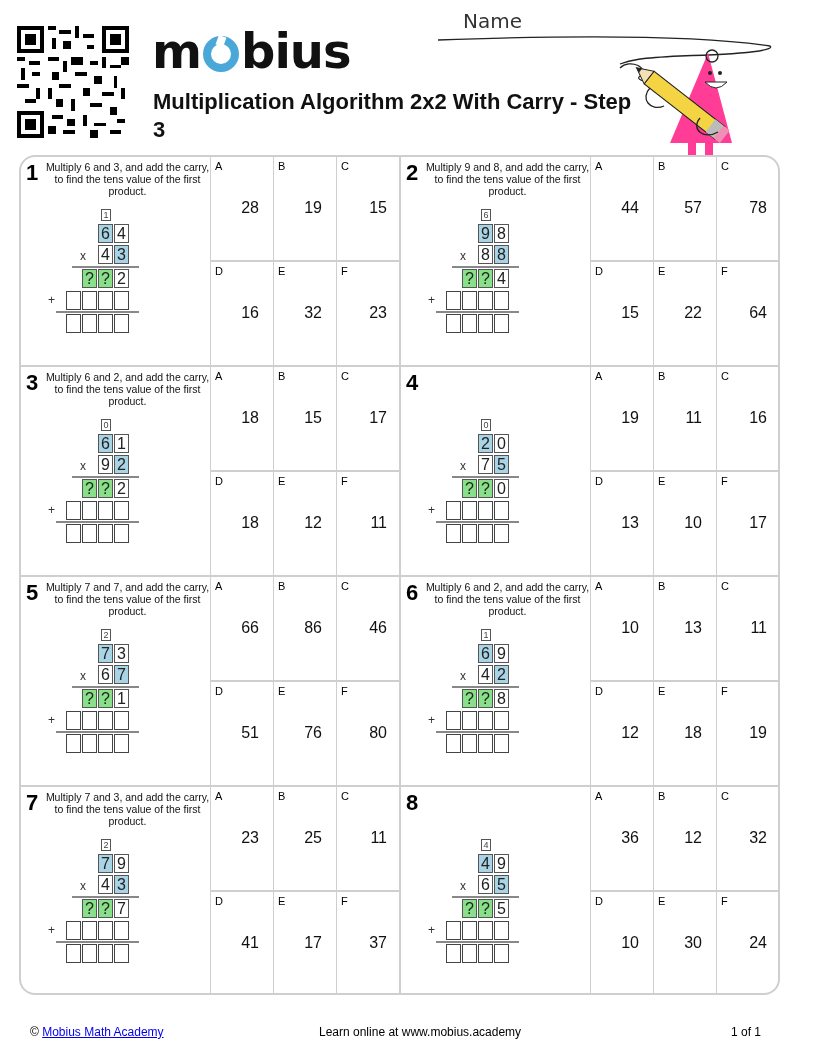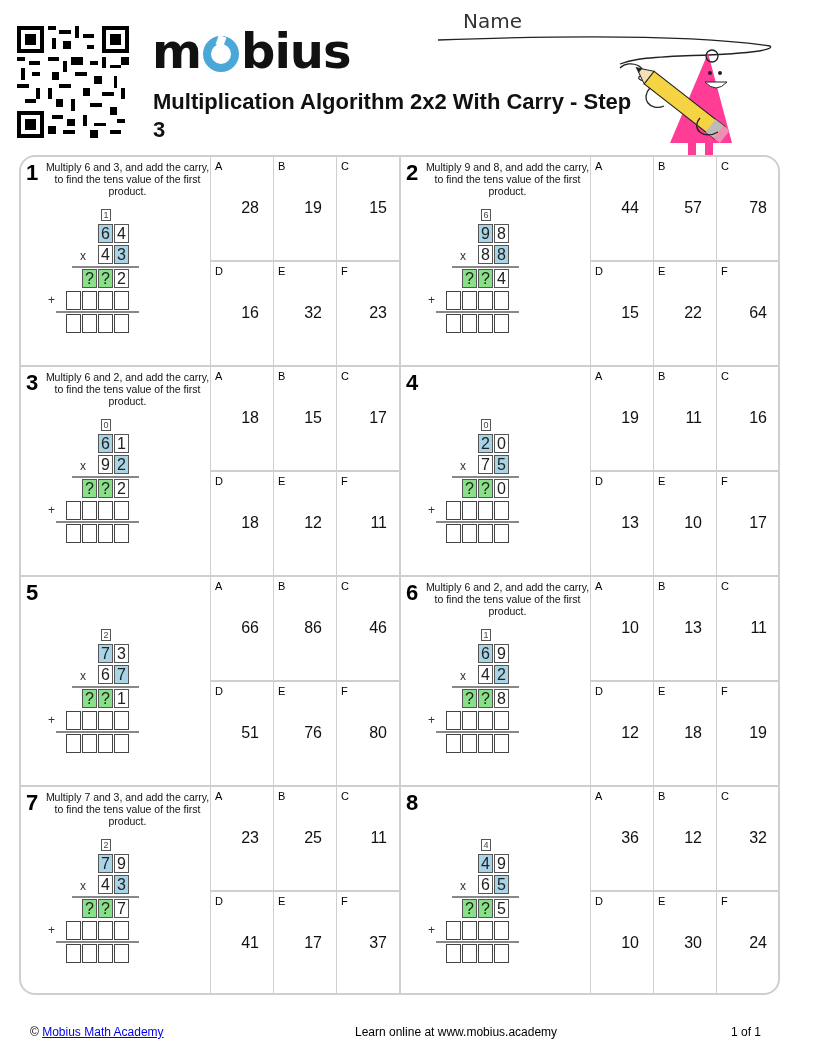--- a/index.html
+++ b/index.html
@@ -42,21 +42,21 @@
   .ans { position: absolute; width: 63px; height: 105px; border-right: 1px solid #cfcfcf; border-bottom: 2px solid #cfcfcf; }
   .ans .letter { position: absolute; left: 4px; top: 3px; font-size: 11px; }
   .ans .val { position: absolute; right: 14px; top: 42px; font-size: 16px; color: #111; }
   .ans.c3 { border-right: none; width: 64px; }
   .ans.r2 { border-bottom: none; }
 
   
   .footer { position: absolute; top: 1025px; left: 0; width: 815px; font-size: 12px; }
   .footer .copy { position: absolute; left: 30px; }
   .footer .copy a { color: #0000ee; text-decoration: underline; }
-  .footer .learn { position: absolute; left: 319px; margin-left: 36px; }
+  .footer .learn { position: absolute; left: 319px; }
   .footer .page { position: absolute; left: 719px; margin-left: 12px; }
 </style>
 </head>
 <body>
 
 <svg class="qr" viewBox="0 0 29 29" shape-rendering="crispEdges">
   <rect x="0" y="0" width="29" height="29" fill="#fff"></rect>
   <g fill="#000">
     <rect x="0" y="0" width="7" height="7"></rect>
       <rect x="1" y="1" width="5" height="5" fill="#fff"></rect>
@@ -360,20 +360,21 @@
         </div>
       <div class="ans c3 r2" style="left:126px;top:105px;">
           <span class="letter">F</span>
           <span class="val">17</span>
         </div>
     </div>
   </div>
     <div class="problem col-0 row-2" style="left: 0px; top: 420px;">
     <div class="work">
       <div class="pnum">5</div>
+      <div class="instr">Multiply 7 and 7, and add the carry, to find the tens value of the first product.</div>
       <div class="algo">
         <div class="carry" style="left:80px;top:2px;">2</div>
         <div class="box blue" style="left:77px;top:17px;">7</div>
         <div class="box" style="left:93px;top:17px;">3</div>
         <div class="sym" style="left:59px;top:42px;">x</div>
         <div class="box" style="left:77px;top:38px;">6</div>
         <div class="box blue" style="left:93px;top:38px;">7</div>
         <div class="rule" style="left:51px;top:59px;width:67px;"></div>
         <div class="box green" style="left:61px;top:62px;">?</div>
         <div class="box green" style="left:77px;top:62px;">?</div>

